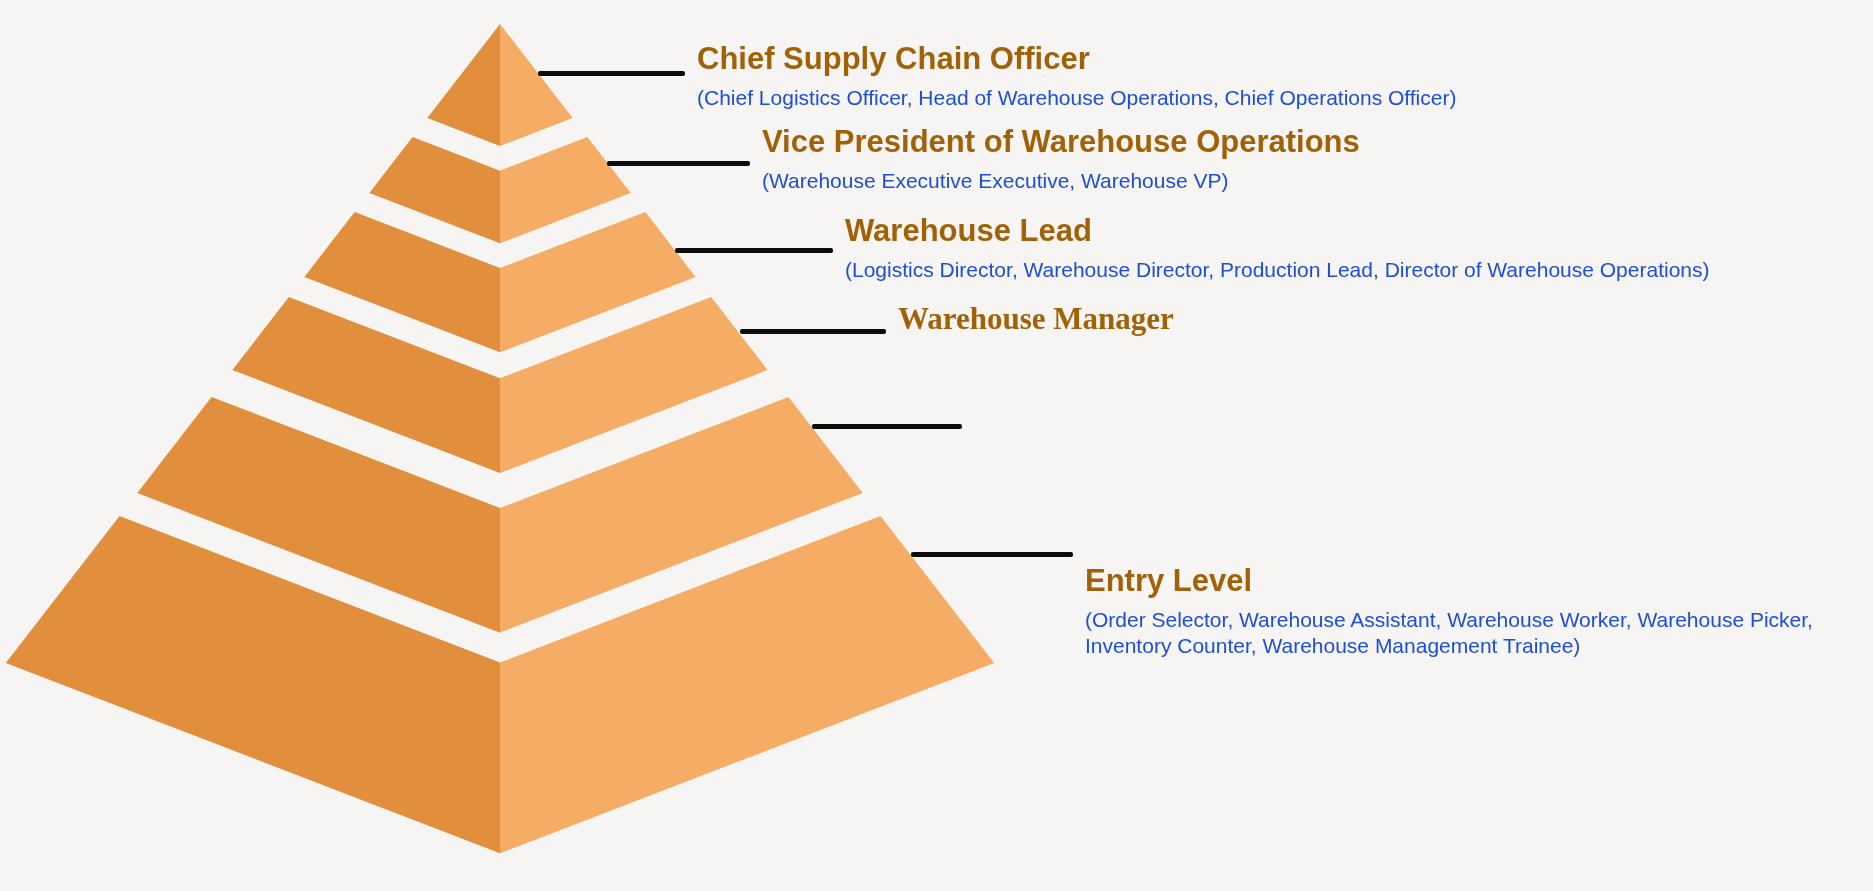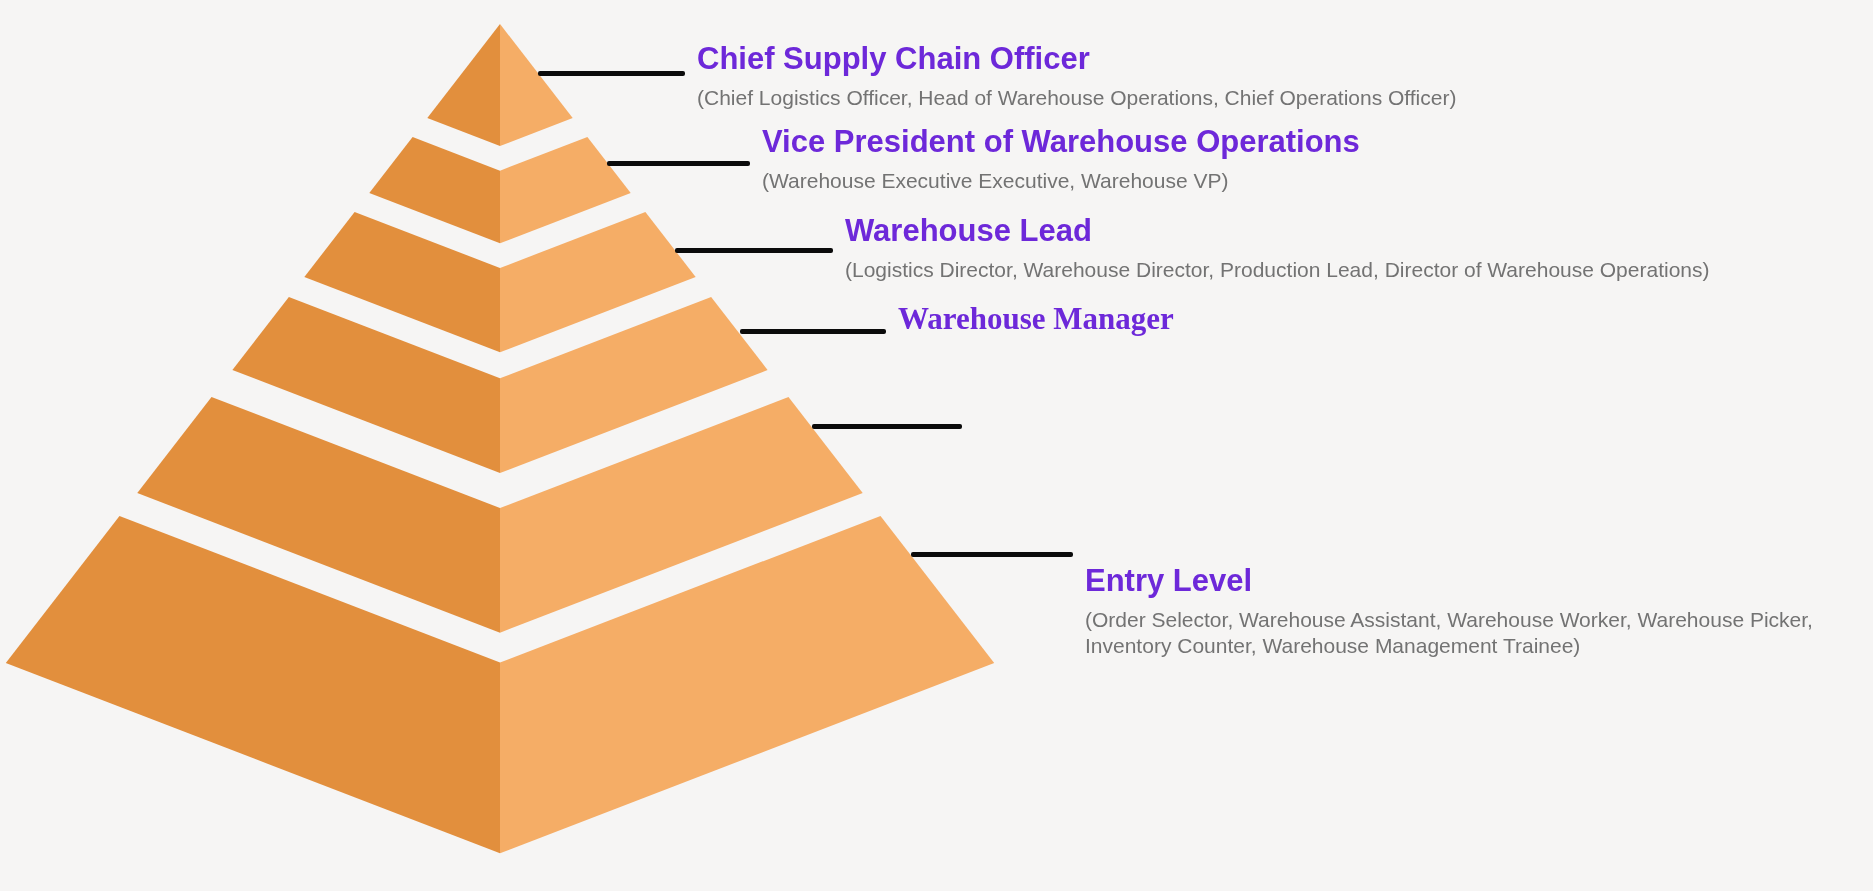--- a/index.html
+++ b/index.html
@@ -20,29 +20,29 @@
   .connector {
     position: absolute;
     height: 5px;
     background: #0b0b0b;
     border-radius: 2px;
   }
   .label { position: absolute; }
   .label .title {
     font-size: 31px;
     font-weight: 700;
-    color: #6d28d9;
+    color: #a16207;
     line-height: 38px;
     white-space: nowrap;
   }
   .label .aka {
     margin-top: 7px;
     font-size: 21px;
     font-weight: 400;
-    color: #737373;
+    color: #1d4ed8;
     line-height: 26px;
   }
   
   #label-1 { left: 697px;  top: 40px;  }
   #label-2 { left: 762px;  top: 123px; }
   #label-3 { left: 845px;  top: 212px; }
   #label-4 { left: 898px;  top: 300px; font-family: Liberation Serif, serif; }
   #label-5 { left: 974px;  top: 396px; }
   #label-6 { left: 1085px; top: 525px; margin-top: 37px; }
   #label-5 .aka { max-width: 950px; }

